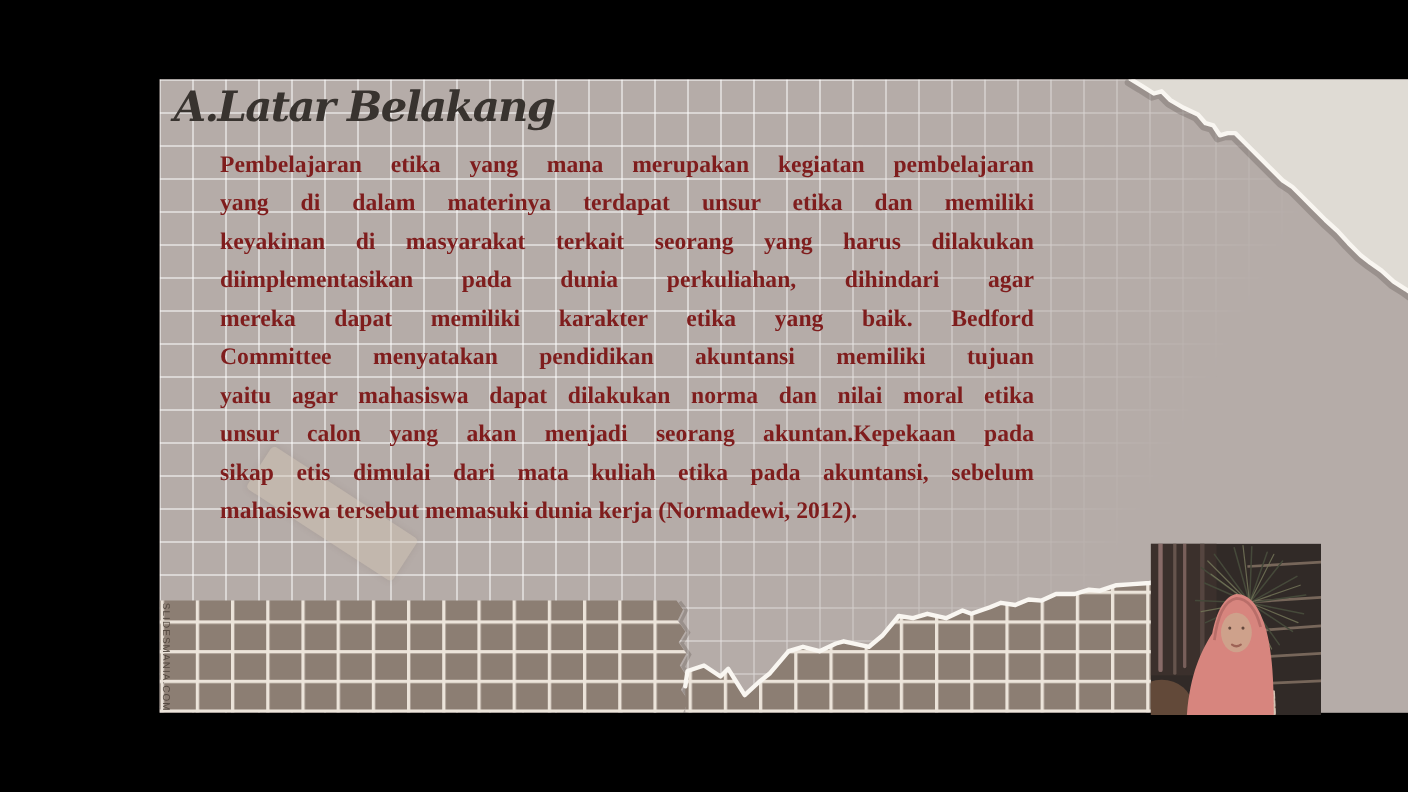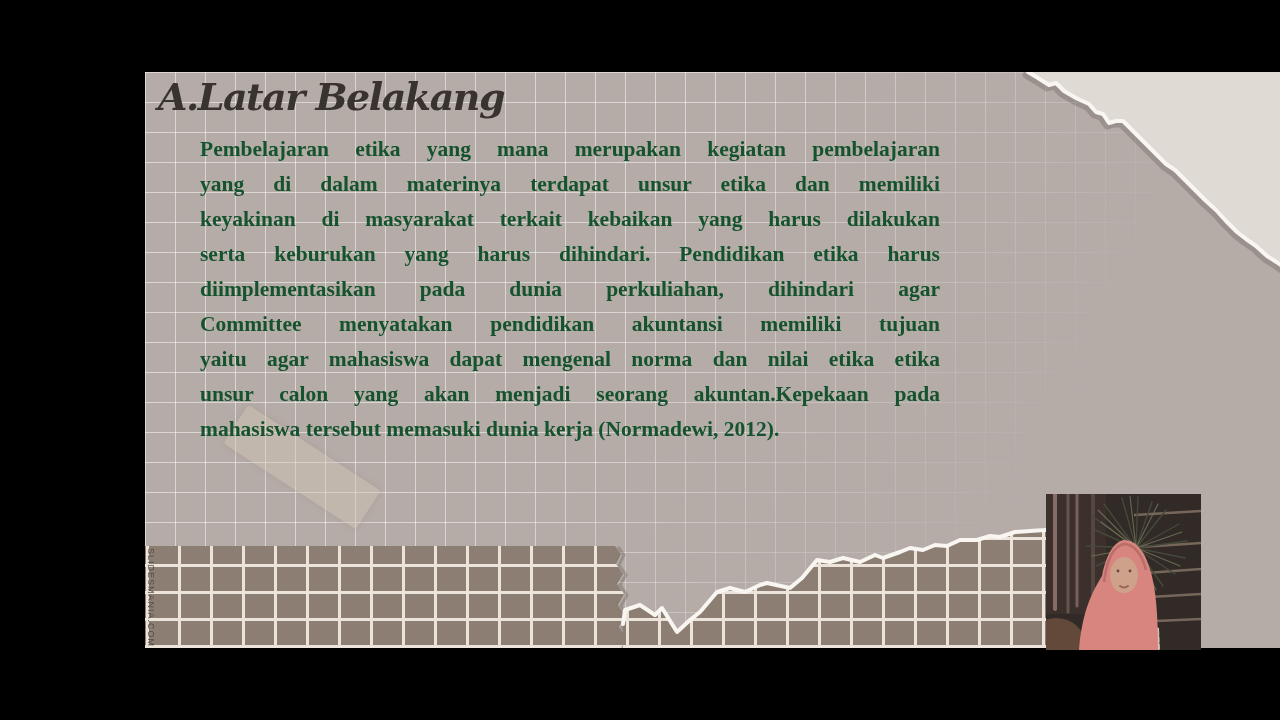--- a/index.html
+++ b/index.html
@@ -30,21 +30,21 @@
     box-shadow:0 0 6px rgba(120,105,95,.18);
   }
   .slide-title{
     position:absolute;left:13px;top:2px;margin:0;
     font-family:"DejaVu Serif", serif;font-style:italic;font-weight:bold;
     font-size:38px;letter-spacing:-1.5px;color:#38332f;
   }
   .body-text{
     position:absolute;left:55px;top:60px;width:740px;
     font-family:"Liberation Serif", serif;font-weight:bold;
-    font-size:21.5px;line-height:35px;color:#14532d;
+    font-size:21.5px;line-height:35px;color:#7f1d1d;
   }
   .body-text .line{text-align:justify;text-align-last:justify;}
   .body-text .line.last{text-align-last:left;}
 
   .corner-svg{position:absolute;top:0;right:0;display:block;}
   .bottom-svg{position:absolute;left:0;bottom:0;display:block;}
 
   .watermark{
     position:absolute;left:1px;top:476px;height:98px;
     writing-mode:vertical-rl;text-orientation:mixed;
@@ -74,26 +74,27 @@
       <polyline points="22,0 32,6 43,13 50,11 58,19 70,26 83,32 90,40 97,42 103,51 110,49 117,49 128,60 140,72 150,82 160,92 169,98 177,106 188,117 199,128 210,138 220,149 231,160 240,167 250,174 261,184 272,191 283,199 294,209 303,218 313,232 322,233 330,236" fill="none" stroke="rgba(60,52,47,.22)" stroke-width="7" transform="translate(-2,3)" stroke-linejoin="round" stroke-linecap="round"></polyline>
       <path d="M22,0 L32,6 43,13 50,11 58,19 70,26 83,32 90,40 97,42 103,51 110,49 117,49 128,60 140,72 150,82 160,92 169,98 177,106 188,117 199,128 210,138 220,149 231,160 240,167 250,174 261,184 272,191 283,199 294,209 303,218 313,232 322,233 330,236 L330,0 Z" fill="#dfdbd4"></path>
       <polyline points="22,0 32,6 43,13 50,11 58,19 70,26 83,32 90,40 97,42 103,51 110,49 117,49 128,60 140,72 150,82 160,92 169,98 177,106 188,117 199,128 210,138 220,149 231,160 240,167 250,174 261,184 272,191 283,199 294,209 303,218 313,232 322,233 330,236" fill="none" stroke="#f9f6f1" stroke-width="4" stroke-linejoin="round" stroke-linecap="round"></polyline>
     </svg>
 
     <h1 class="slide-title">A.Latar Belakang</h1>
 
     <div class="body-text">
       <div class="line">Pembelajaran etika yang mana  merupakan kegiatan pembelajaran</div>
       <div class="line">yang di dalam materinya terdapat unsur etika dan memiliki</div>
-      <div class="line">keyakinan di masyarakat terkait kebaikan yang harus dilakukan</div>
-      <div class="line">serta keburukan yang harus dihindari. Pendidikan etika harus</div>
+      <div class="line">keyakinan di masyarakat terkait seorang yang harus dilakukan</div>
       <div class="line">diimplementasikan pada dunia perkuliahan, dihindari agar</div>
+      <div class="line">mereka dapat memiliki karakter etika yang baik. Bedford</div>
       <div class="line">Committee menyatakan pendidikan akuntansi memiliki tujuan</div>
-      <div class="line">yaitu agar mahasiswa dapat mengenal norma dan nilai etika etika</div>
+      <div class="line">yaitu agar mahasiswa dapat dilakukan norma dan nilai moral etika</div>
       <div class="line">unsur calon yang akan menjadi seorang akuntan.Kepekaan pada</div>
+      <div class="line">sikap etis dimulai dari mata kuliah etika pada akuntansi, sebelum</div>
       <div class="line last">mahasiswa tersebut memasuki dunia kerja (Normadewi, 2012).</div>
     </div>
 
     <svg class="bottom-svg" width="1025" height="140" viewBox="0 0 1025 140">
       <defs>
         <pattern id="tapegrid" width="32" height="27" patternUnits="userSpaceOnUse" patternTransform="translate(1,2)">
           <rect width="32" height="27" fill="#8c7e73"></rect>
           <rect width="32" height="3" fill="#ece4da"></rect>
           <rect width="3" height="27" fill="#ece4da"></rect>
         </pattern>

